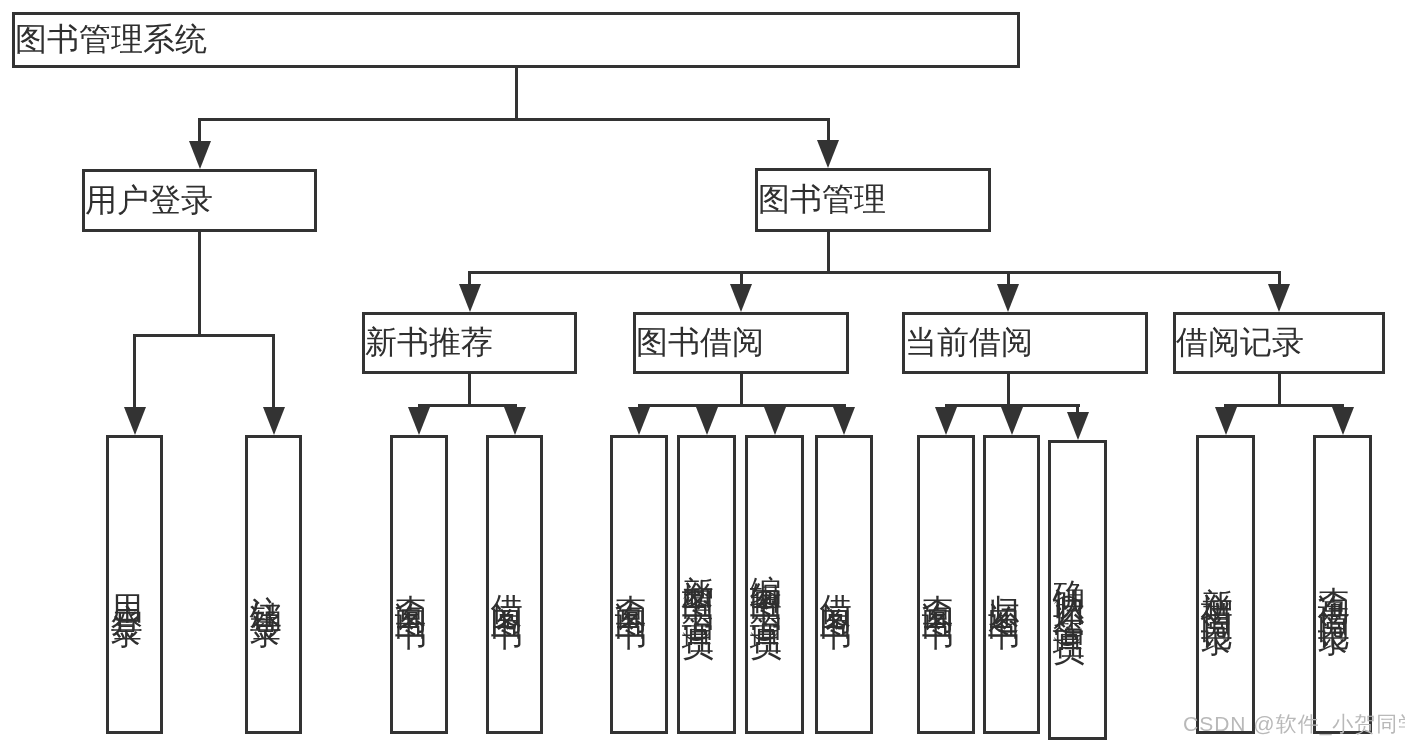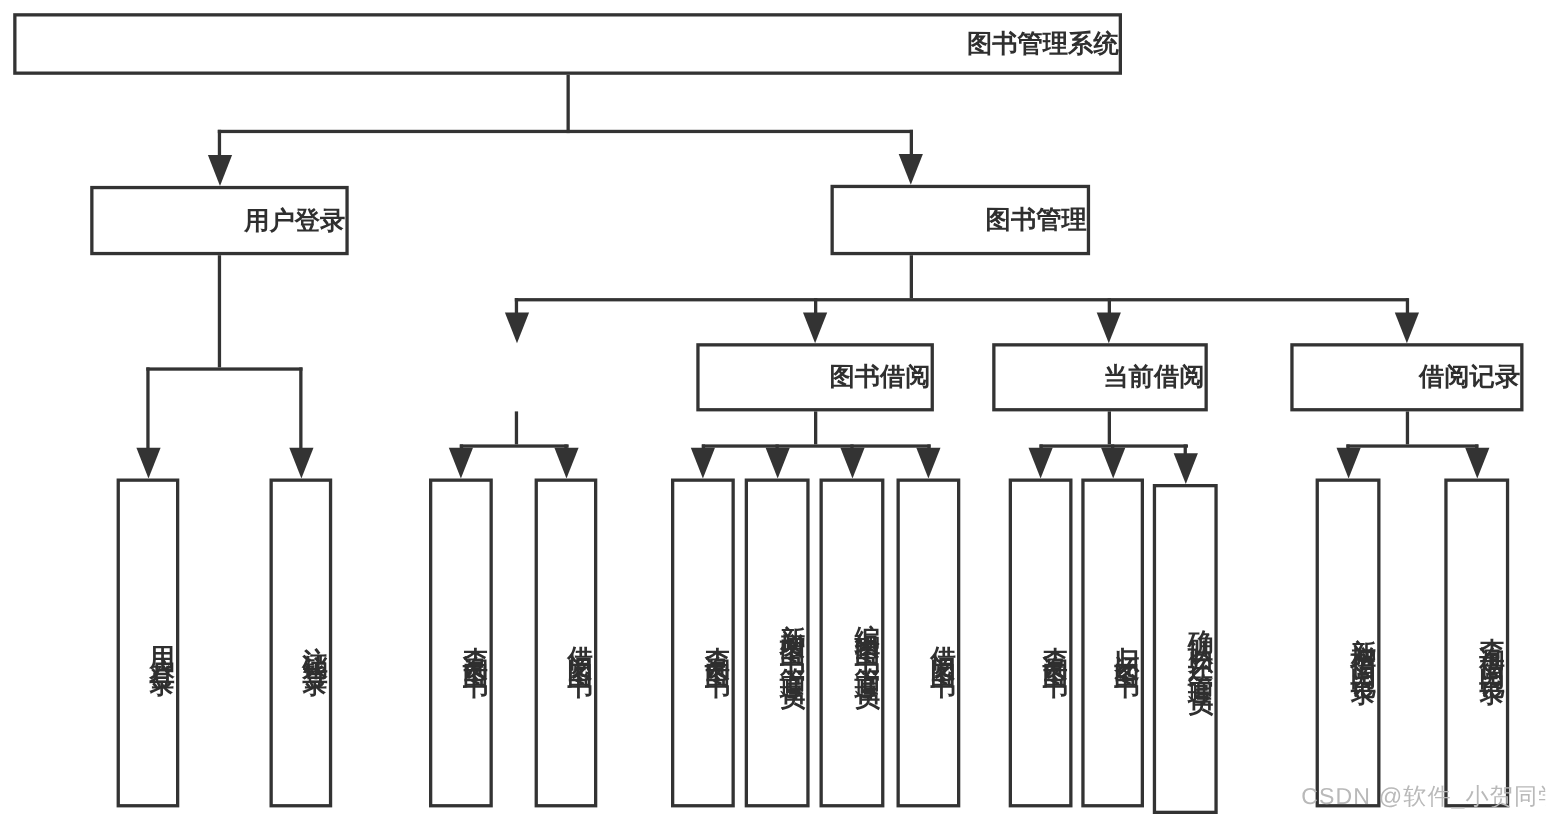--- a/index.html
+++ b/index.html
@@ -16,25 +16,24 @@
     color: #2f2f2f;
     overflow: hidden;
   }
   .box {
     position: absolute;
     box-sizing: border-box;
     border: 3px solid #333333;
     background: #ffffff;
     display: flex;
     align-items: center;
-    justify-content: flex-end;
-    font-size: 23px;
+    justify-content: flex-start;
+    font-size: 32px;
     line-height: 1.1;
     white-space: nowrap;
-    font-weight: bold;
   }
   .vbox .vtext {
     writing-mode: vertical-rl;
     text-orientation: mixed;
     letter-spacing: 8px;
     display: inline-block;
     white-space: nowrap;
   }
   .line {
     position: absolute;
@@ -92,24 +91,27 @@
   <div class="line" style="left:468px; top:271px; width:812px; height:3px;"></div>
   <div class="line" style="left:468px; top:271px; width:3px; height:15px;"></div>
   <div class="arrow" style="left:458.5px; top:284px;"></div>
   <div class="line" style="left:739.5px; top:271px; width:3px; height:15px;"></div>
   <div class="arrow" style="left:730px; top:284px;"></div>
   <div class="line" style="left:1006.5px; top:271px; width:3px; height:15px;"></div>
   <div class="arrow" style="left:997px; top:284px;"></div>
   <div class="line" style="left:1277.5px; top:271px; width:3px; height:15px;"></div>
   <div class="arrow" style="left:1268px; top:284px;"></div>
 
+  <div class="box" style="left:362px; top:312px; width:215px; height:62px;">
+    <span>新书推荐</span>
+  </div>
   <div class="box" style="left:633px; top:312px; width:216px; height:62px;">
     <span>图书借阅</span>
   </div>
-  <div class="box" style="left:902px; top:312px; width:196px; height:62px;">
+  <div class="box" style="left:902px; top:312px; width:246px; height:62px;">
     <span>当前借阅</span>
   </div>
   <div class="box" style="left:1173px; top:312px; width:212px; height:62px;">
     <span>借阅记录</span>
   </div>
 
   <div class="line" style="left:468px; top:374px; width:3px; height:30px;"></div>
   <div class="line" style="left:417.5px; top:404px; width:99px; height:3px;"></div>
   <div class="line" style="left:417.5px; top:404px; width:3px; height:6px;"></div>
   <div class="arrow" style="left:408px; top:407px;"></div>

